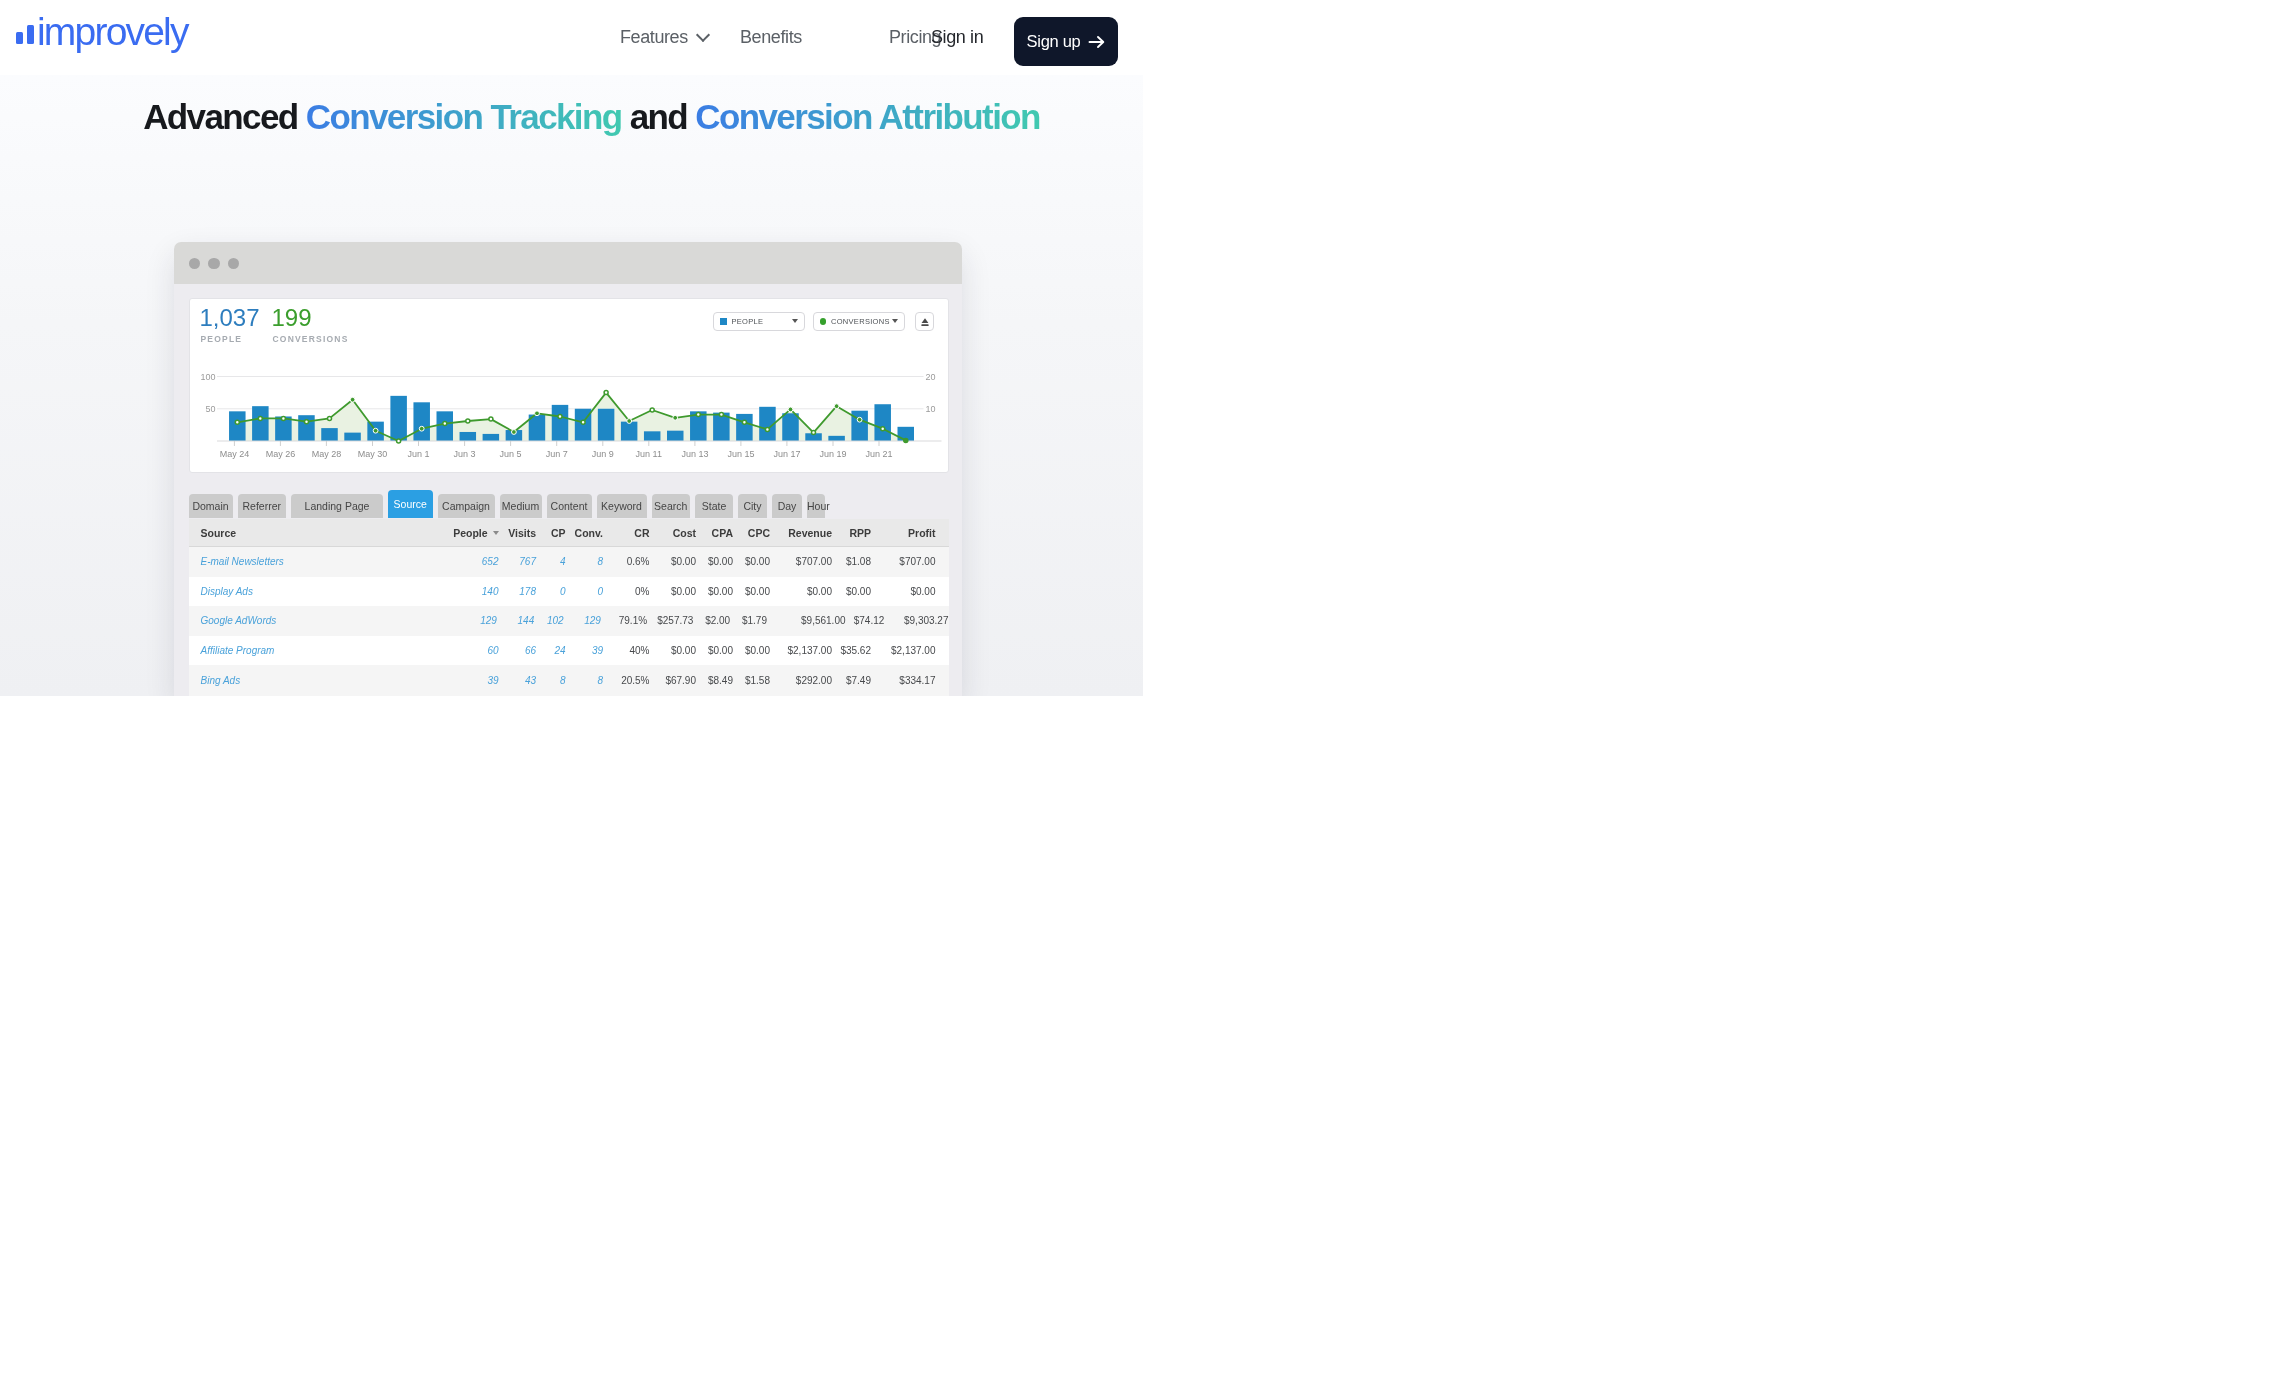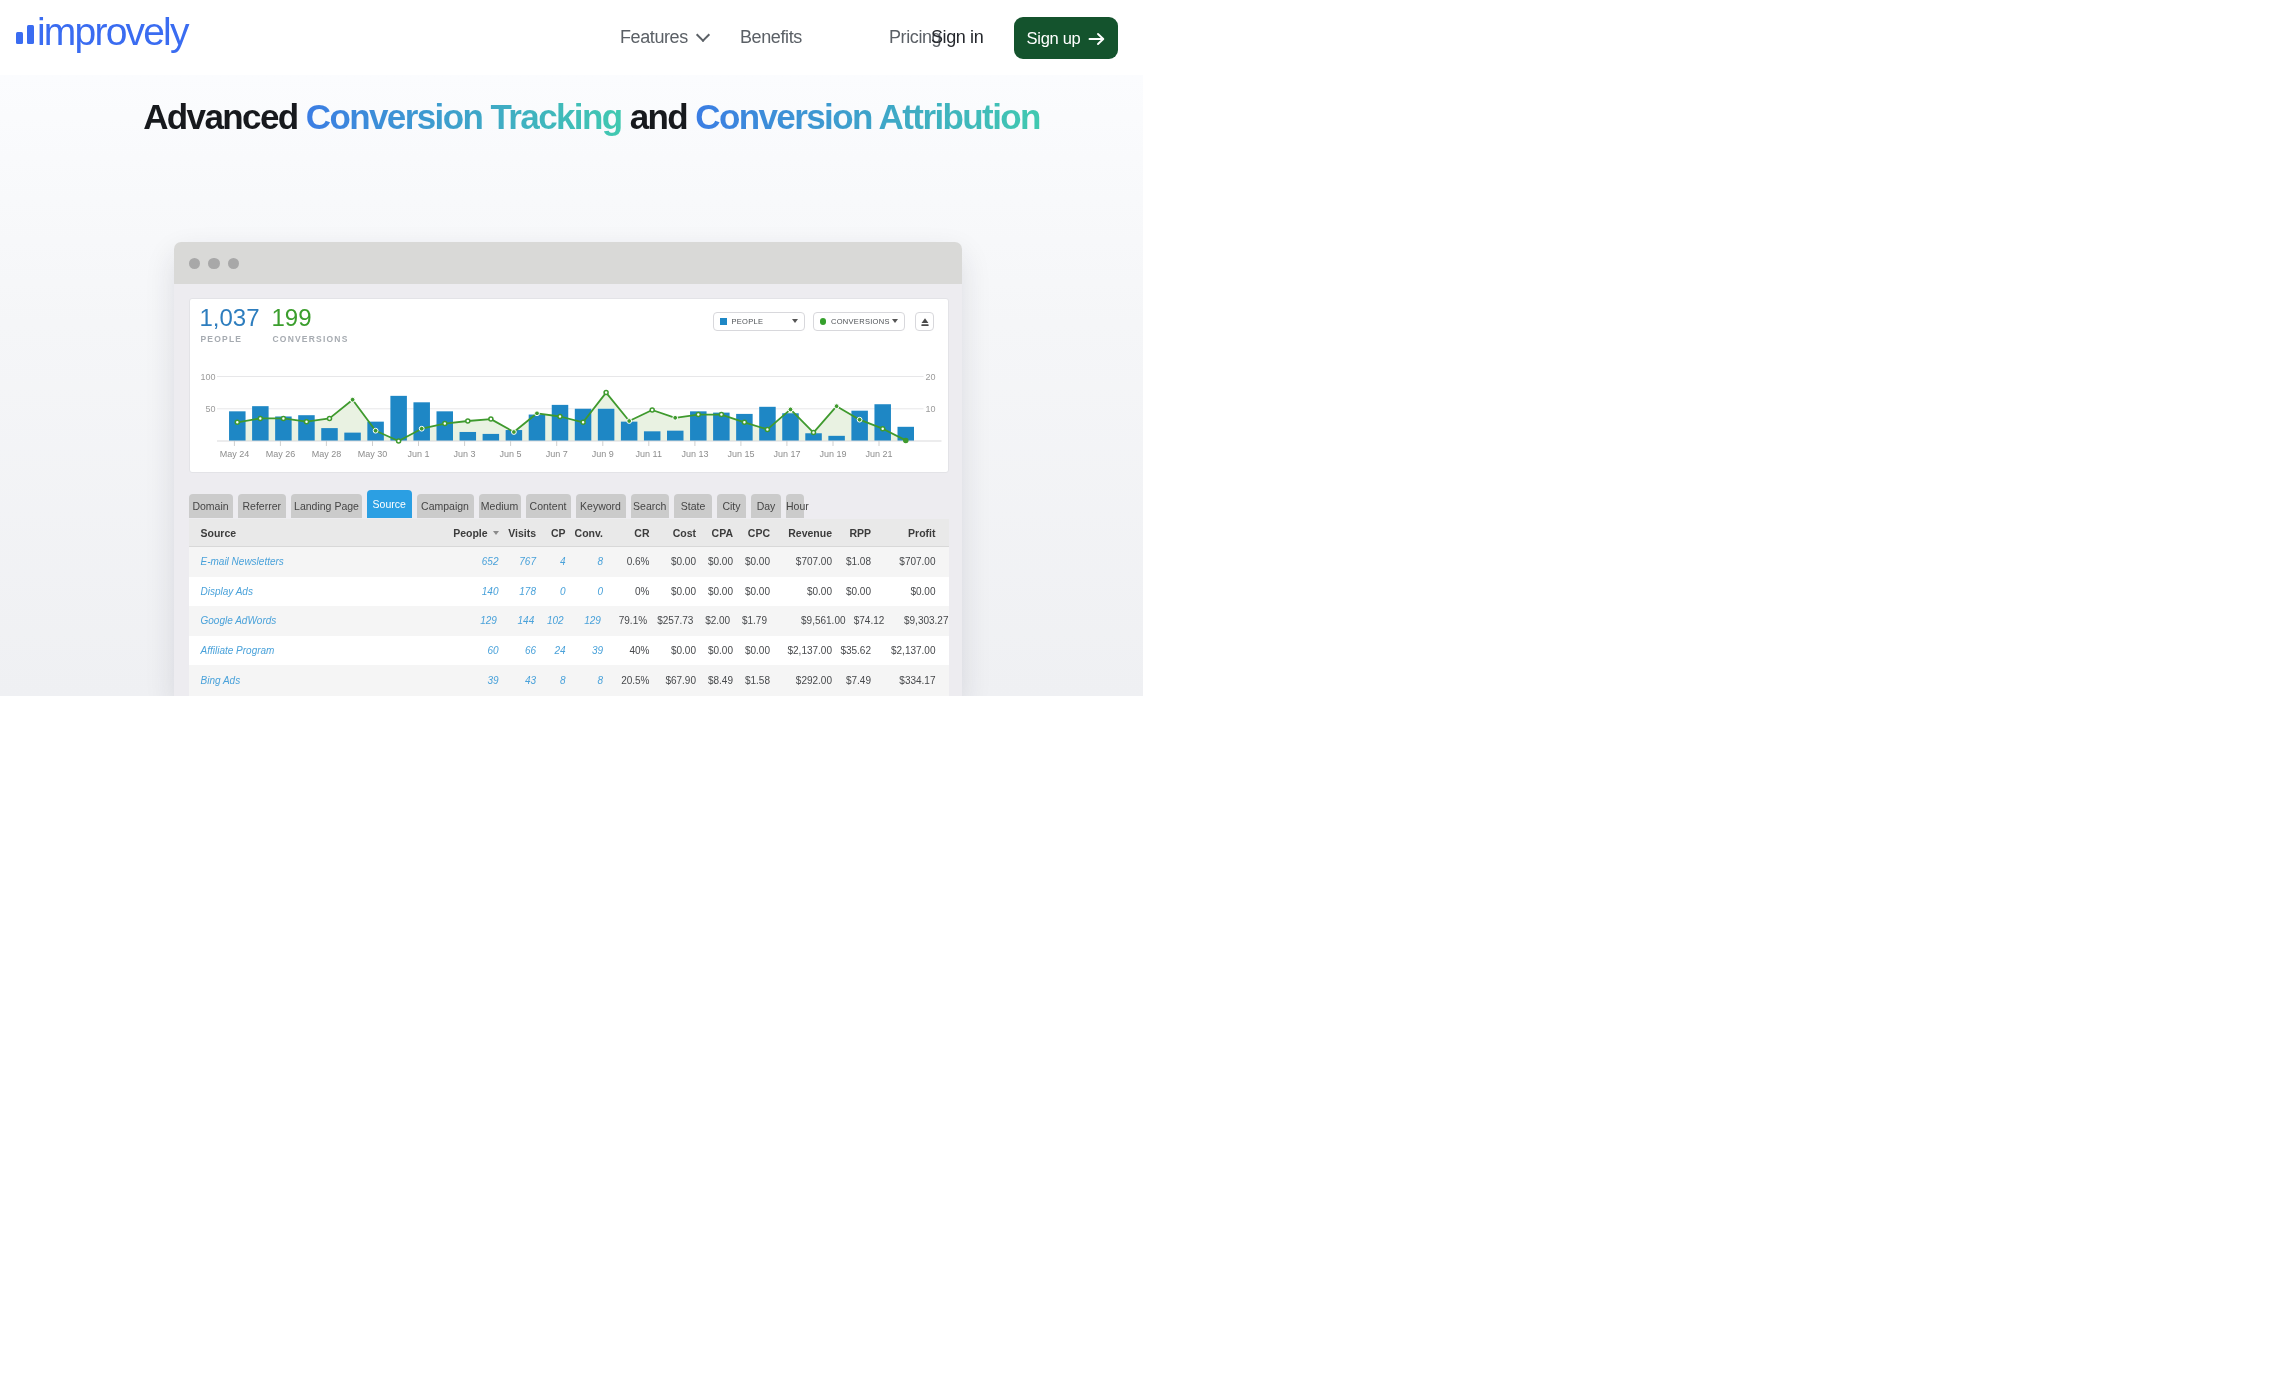--- a/index.html
+++ b/index.html
@@ -6,21 +6,21 @@
 
 #hdr { position:absolute; left:0; top:0; width:1143px; height:75px; background:#fff; }
 #logo { position:absolute; left:15px; top:6px; height:55px; color:#3a6cf1; font-size:39px; font-weight:500; letter-spacing:-1.8px; }
 #logo .bars { display:inline-block; position:relative; width:22px; height:39px; }
 #logo .bars i { position:absolute; bottom:1px; background:#3a6cf1; width:7px; border-radius:1.5px; }
 #logo .bars i.b1 { left:1px; height:12px; }
 #logo .bars i.b2 { left:11.5px; height:19px; }
 .nav { position:absolute; top:0; height:75px; display:flex; align-items:center; font-size:18px; color:#5b6066; letter-spacing:-0.4px;text-align:right; }
 #nv1 { left:620px; } #nv2 { left:740px; } #nv3 { left:889px; } #nv4 { left:931px; color:#24272c; }
 .chev { display:inline-block; width:10px; height:10px; border-right:2px solid #5b6066; border-bottom:2px solid #5b6066; transform:rotate(45deg); margin-left:10px; margin-top:-6px; }
-#signup { position:absolute; left:1014px; top:17px; width:104px; height:42px; background:#14532d; color:#fff; border-radius:9px; font-size:16.5px; display:flex; align-items:center; justify-content:center; letter-spacing:-0.3px; }
+#signup { position:absolute; left:1014px; top:17px; width:104px; height:49px; background:#0f172a; color:#fff; border-radius:9px; font-size:16.5px; display:flex; align-items:center; justify-content:center; letter-spacing:-0.3px; }
 #signup .arr { margin-left:8px; margin-top:1px; }
 
 #hero { position:absolute; left:0; top:75px; width:1143px; height:621px; background:linear-gradient(180deg,#fbfcfe 0%,#f5f6f8 40%,#eff0f3 100%); }
 h1 { position:absolute; left:0; top:97px; width:1143px; text-align:center; font-size:35px; letter-spacing:-1.6px; font-weight:700; color:#17191d; white-space:nowrap;margin-left:20px; }
 h1 .grad { background:linear-gradient(90deg,#3b7de4,#41c9b0); -webkit-background-clip:text; background-clip:text; color:transparent; }
 #sub { position:absolute; left:0; top:144px; width:1143px; text-align:center; font-size:26px; letter-spacing:-0.4px; color:#23272b; white-space:nowrap; }
 
 #win { position:absolute; left:174px; top:242px; width:788px; height:454px; border-radius:7px 7px 0 0; overflow:hidden; box-shadow:0 12px 30px rgba(30,30,60,.12); }
 #titlebar { position:absolute; left:0; top:0; width:788px; height:41.5px; background:#d9d9d7; }
 #titlebar i { position:absolute; top:15.5px; width:11.5px; height:11.5px; border-radius:50%; background:#a8a8a8; }
@@ -191,21 +191,21 @@
         <div id="dlbtn">
             <svg width="10" height="10" viewBox="0 0 10 10">
               <path d="M5 1.2 L8.4 6 L1.6 6 Z" fill="#4a4a4a"></path>
               <rect x="1.4" y="7.2" width="7.2" height="1.9" rx="0.5" fill="#4a4a4a"></rect>
             </svg>
           </div>
       </div>
       <div id="tabs">
           <div class="tab" style="width:44px">Domain</div>
           <div class="tab" style="width:48.5px">Referrer</div>
-          <div class="tab" style="width:71px">Landing Page</div>
+          <div class="tab" style="width:92px">Landing Page</div>
           <div class="tab active" style="width:44.5px">Source</div>
           <div class="tab" style="width:57px">Campaign</div>
           <div class="tab" style="width:42px">Medium</div>
           <div class="tab" style="width:45px">Content</div>
           <div class="tab" style="width:50px">Keyword</div>
           <div class="tab" style="width:38.5px">Search</div>
           <div class="tab" style="width:38px">State</div>
           <div class="tab" style="width:29px">City</div>
           <div class="tab" style="width:30px">Day</div>
           <div class="tab" style="width:18px">Hour</div>

